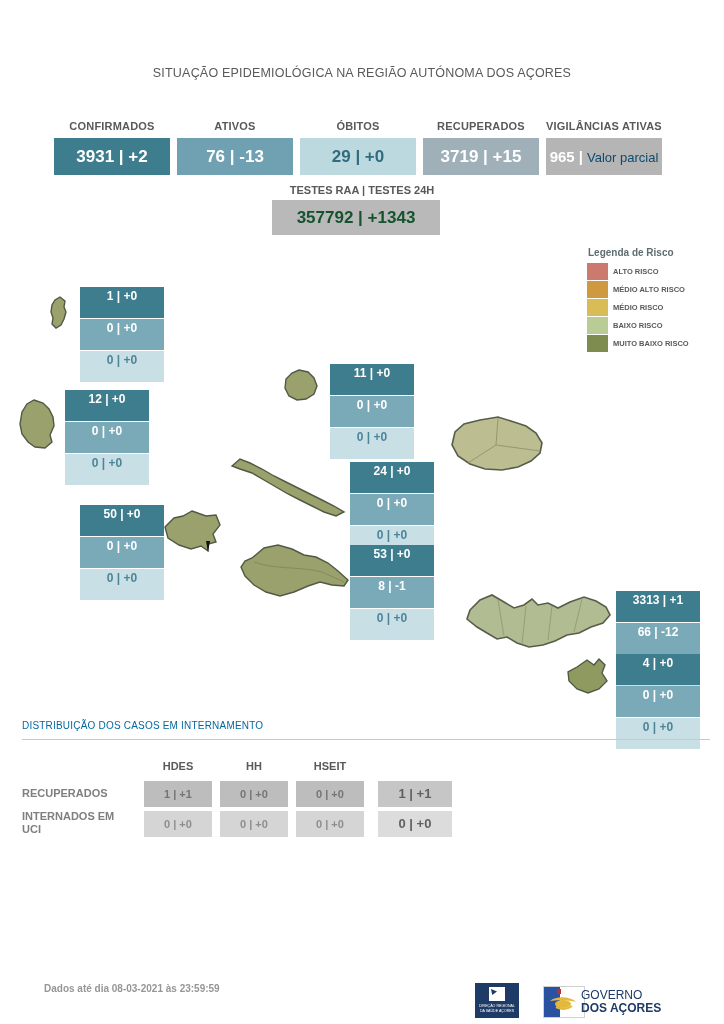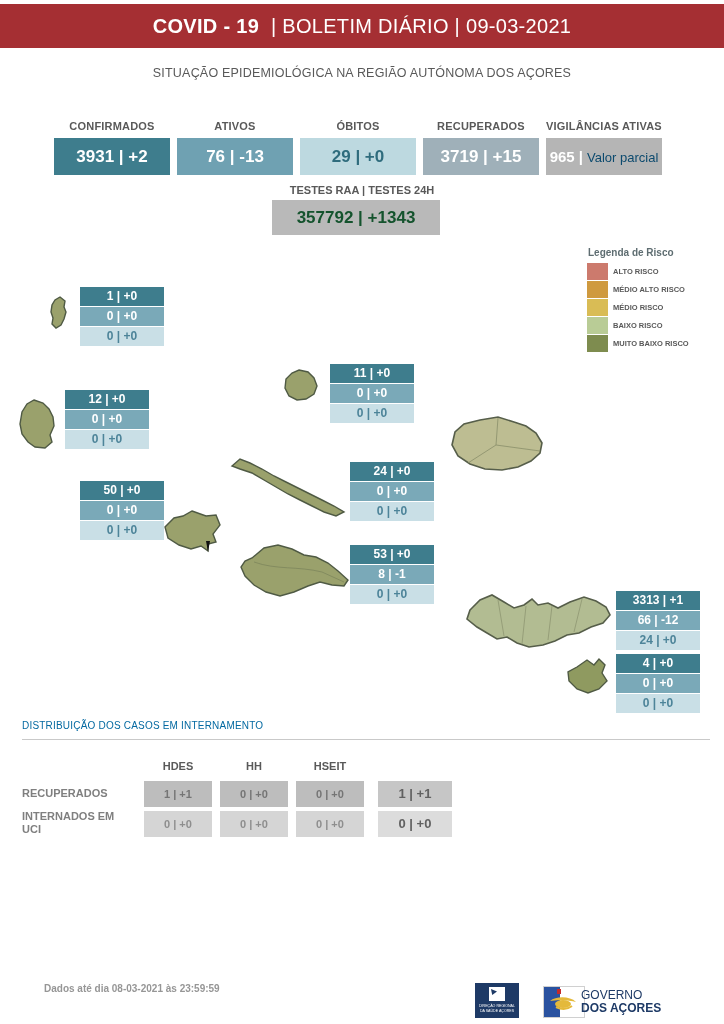--- a/index.html
+++ b/index.html
@@ -29,21 +29,21 @@
              color:#14532d;font-size:17px;font-weight:bold;text-align:center;line-height:35px;}
 
   
   .legend-title{position:absolute;left:588px;top:247px;font-size:10px;font-weight:bold;color:#5E6D71;}
   .legend-swatch{position:absolute;left:587px;width:21px;height:17px;}
   .legend-label{position:absolute;left:613px;width:100px;font-size:7.5px;font-weight:bold;
                 color:#595959;line-height:17px;}
 
   
   .island-box{position:absolute;width:84px;text-align:center;font-size:12px;font-weight:bold;}
-  .island-box div{height:19px;line-height:19px;margin-bottom:1px;}
+  .island-box div{height:31px;line-height:19px;margin-bottom:1px;}
   .r1{background:#3E7D8D;color:#fff;}
   .r2{background:#7AA9B8;color:#fff;}
   .r3{background:#C9DFE6;color:#4D8499;}
   .isl{position:absolute;}
 
   
   .sec-title{position:absolute;left:22px;top:720px;font-size:10px;color:#0369a1;letter-spacing:.2px;}
   .sec-line{position:absolute;left:22px;top:739px;width:688px;height:1px;background:#c9c9c9;}
   .col-head{position:absolute;top:760px;width:68px;text-align:center;font-size:11px;
             font-weight:bold;color:#595959;}
@@ -69,24 +69,20 @@
   .logo-flag{position:absolute;left:543px;top:986px;width:40px;height:30px;background:#fff;
              border:1px solid #d0d0d0;}
   .logo-gov{position:absolute;left:581px;top:989px;color:#1E3A66;font-size:12px;line-height:13px;}
   .logo-gov .bold{font-weight:bold;}
 </style>
 </head>
 <body>
 
 <div class="page">
 
-  <div class="redbar">
-    <span class="b">COVID - 19</span>
-    <span class="r">| BOLETIM DIÁRIO | 09-03-2021</span>
-  </div>
   <div class="subtitle">SITUAÇÃO EPIDEMIOLÓGICA NA REGIÃO AUTÓNOMA DOS AÇORES</div>
 
   <div class="stat-label" style="left:54px">CONFIRMADOS</div>
   <div class="stat-label" style="left:177px">ATIVOS</div>
   <div class="stat-label" style="left:300px">ÓBITOS</div>
   <div class="stat-label" style="left:423px">RECUPERADOS</div>
   <div class="stat-label" style="left:546px">VIGILÂNCIAS ATIVAS</div>
 
   <div class="stat-box c1" style="left:54px">3931 | +2</div>
   <div class="stat-box c2" style="left:177px">76 | -13</div>
@@ -156,21 +152,21 @@
   <div class="island-box" style="left:330px;top:364px">
     <div class="r1">11 | +0</div>
     <div class="r2">0 | +0</div>
     <div class="r3">0 | +0</div>
   </div>
   <div class="island-box" style="left:350px;top:462px">
     <div class="r1">24 | +0</div>
     <div class="r2">0 | +0</div>
     <div class="r3">0 | +0</div>
   </div>
-  <div class="island-box" style="left:80px;top:481px">
+  <div class="island-box" style="left:80px;top:505px">
     <div class="r1">50 | +0</div>
     <div class="r2">0 | +0</div>
     <div class="r3">0 | +0</div>
   </div>
   <div class="island-box" style="left:350px;top:545px">
     <div class="r1">53 | +0</div>
     <div class="r2">8 | -1</div>
     <div class="r3">0 | +0</div>
   </div>
   <div class="island-box" style="left:616px;top:591px">

